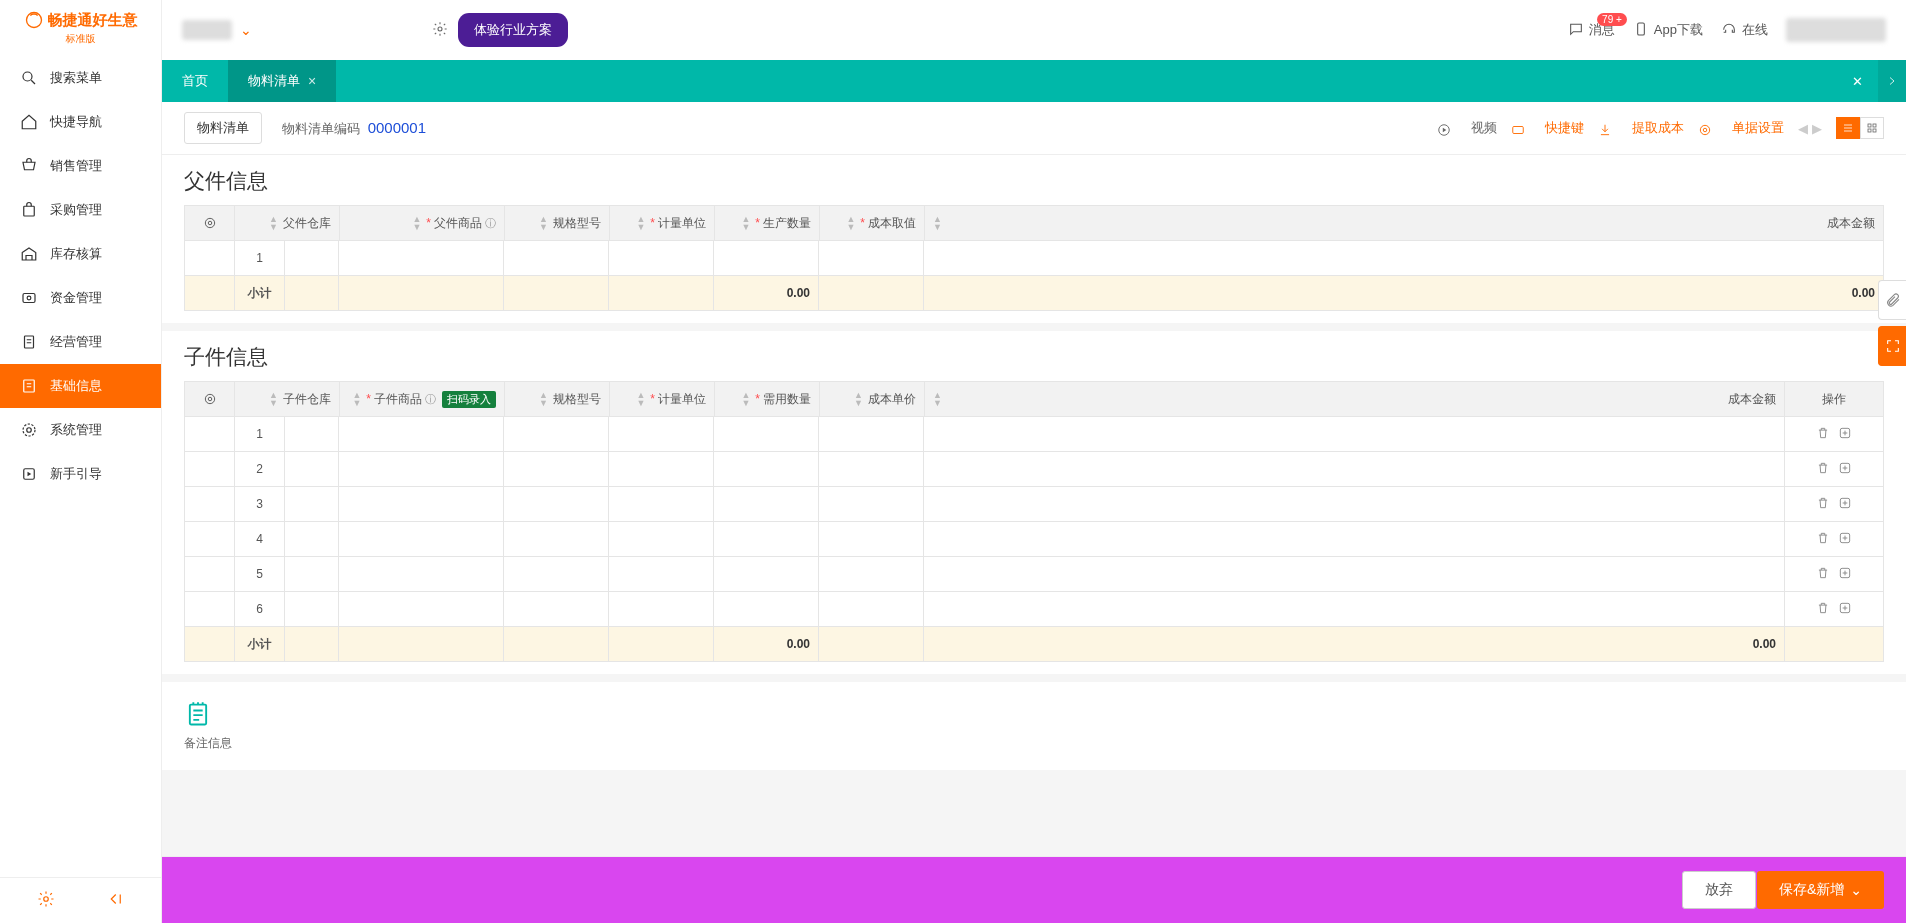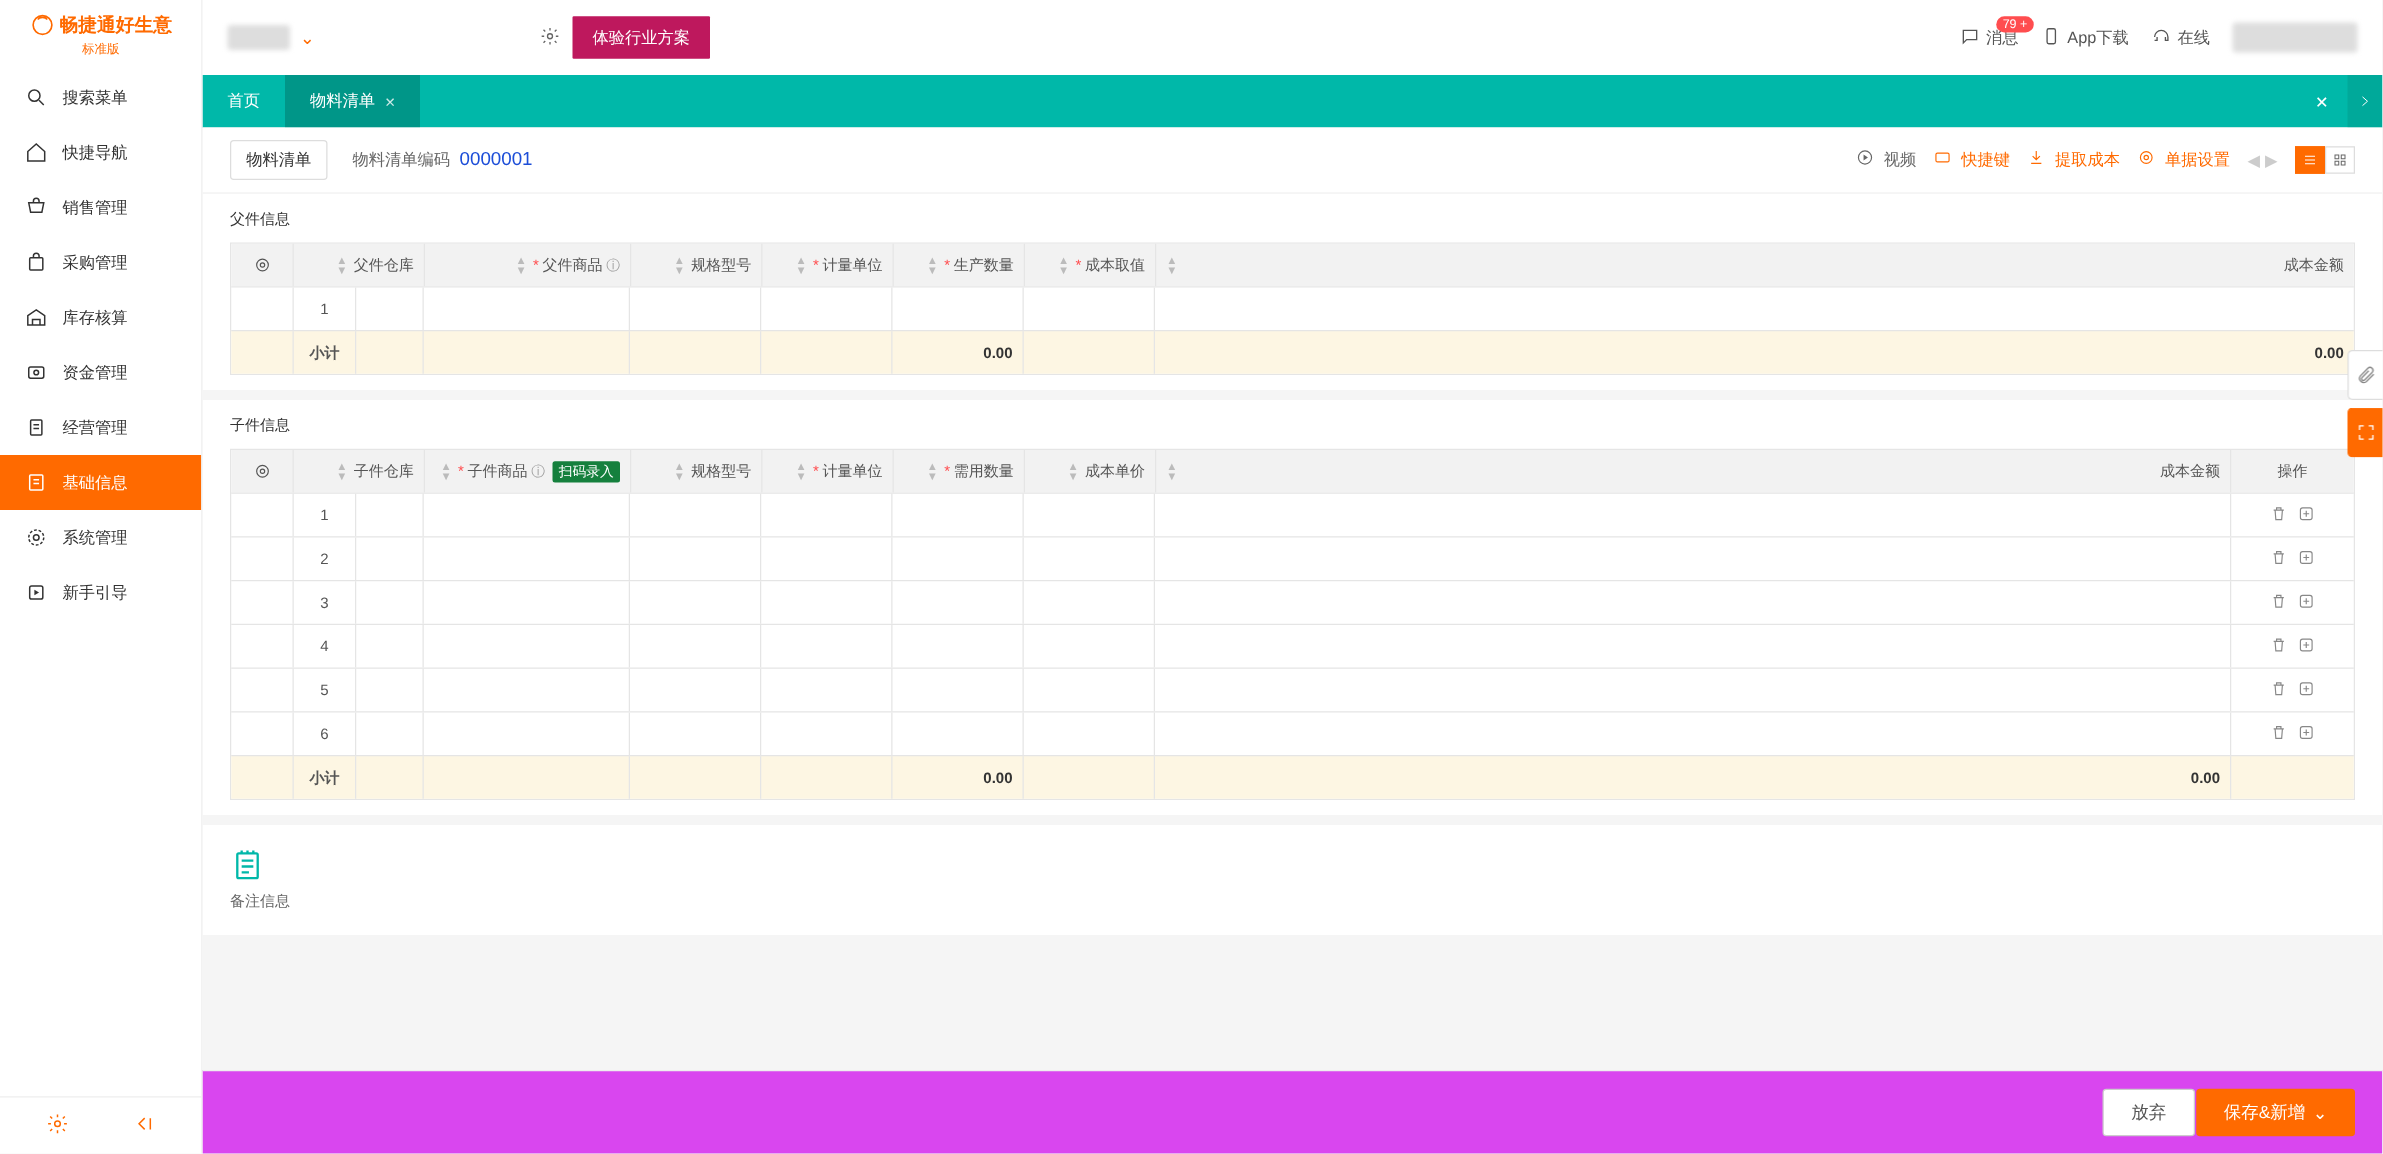--- a/index.html
+++ b/index.html
@@ -23,21 +23,21 @@
 
 
 .main { flex: 1; display: flex; flex-direction: column; overflow: hidden; }
 
 
 .header-top { height: 60px; background: #fff; display: flex; align-items: center; padding: 0 20px; gap: 10px; }
 .org-select { display: flex; align-items: center; gap: 8px; min-width: 240px; }
 .org-blur { width: 50px; height: 20px; background: #ddd; filter: blur(2px); border-radius: 3px; }
 .dropdown-caret { color: #ff6a00; font-size: 14px; }
 .gear-btn { color: #666; cursor: pointer; }
-.primary-btn { background: #be185d; color: #fff; border: none; padding: 8px 16px; border-radius: 1px; cursor: pointer; font-size: 13px; }
+.primary-btn { background: #4c1d95; color: #fff; border: none; padding: 8px 16px; border-radius: 11px; cursor: pointer; font-size: 13px; }
 .header-spacer { flex: 1; }
 .header-right { display: flex; align-items: center; gap: 18px; color: #555; }
 .header-right-item { display: flex; align-items: center; gap: 5px; cursor: pointer; position: relative; }
 .badge { position: absolute; top: -8px; right: -12px; background: #ff4d4f; color: #fff; font-size: 10px; padding: 1px 5px; border-radius: 8px; }
 .avatar-blur { width: 100px; height: 24px; background: #ddd; filter: blur(2px); border-radius: 3px; }
 
 
 .tabs-bar { height: 42px; background: #00b8a9; display: flex; align-items: center; color: #fff; }
 .tab { padding: 0 20px; height: 100%; display: flex; align-items: center; gap: 8px; cursor: pointer; }
 .tab.active { background: #009688; }
@@ -48,30 +48,30 @@
 
 
 .content { flex: 1; overflow-y: auto; background: #f5f5f5; padding: 0; }
 
 
 .form-header { background: #fff; padding: 10px 22px; display: flex; align-items: center; gap: 20px; border-bottom: 1px solid #eee; }
 .form-tab { padding: 6px 12px; border: 1px solid #ddd; border-radius: 3px; background: #fff; color: #333; }
 .form-code-label { color: #666; font-size: 13px; }
 .form-code-value { font-size: 15px; color: #1d4ed8; margin-left: 4px; }
 .form-header-right { margin-left: auto; display: flex; align-items: center; gap: 14px; color: #666; }
-.link-item { display: flex; align-items: flex-start; gap: 8px; cursor: pointer; }
+.link-item { display: flex; align-items: flex-end; gap: 20px; cursor: pointer; }
 .link-item.orange { color: #ff6a00; }
 .nav-arrows { display: flex; gap: 4px; color: #ccc; }
 .view-toggle { display: flex; }
 .view-btn { width: 24px; height: 22px; border: 1px solid #ddd; display: flex; align-items: center; justify-content: center; cursor: pointer; }
 .view-btn.active { background: #ff6a00; border-color: #ff6a00; color: #fff; }
 
 
 .section { background: #fff; margin: 0 0 8px 0; padding: 12px 22px; }
-.section-title { font-size: 12px; color: #333; margin-bottom: 10px; }
+.section-title { font-size: 21px; color: #333; margin-bottom: 10px; }
 
 
 .dt { border: 1px solid #e5e5e5; width: 100%; }
 .dt-header { display: flex; background: #f2f2f2; }
 .dt-row { display: flex; border-top: 1px solid #e5e5e5; }
 .dt-row.subtotal { background: #fdf6e3; font-weight: bold; }
 .dt-cell { border-right: 1px solid #e5e5e5; padding: 8px 8px; display: flex; align-items: center; min-height: 34px; font-size: 12px; }
 .dt-cell:last-child { border-right: none; }
 .dt-header .dt-cell { color: #555; display: flex; align-items: center; gap: 3px; justify-content: flex-end; }
 .dt-header .dt-cell.center { justify-content: center; }

